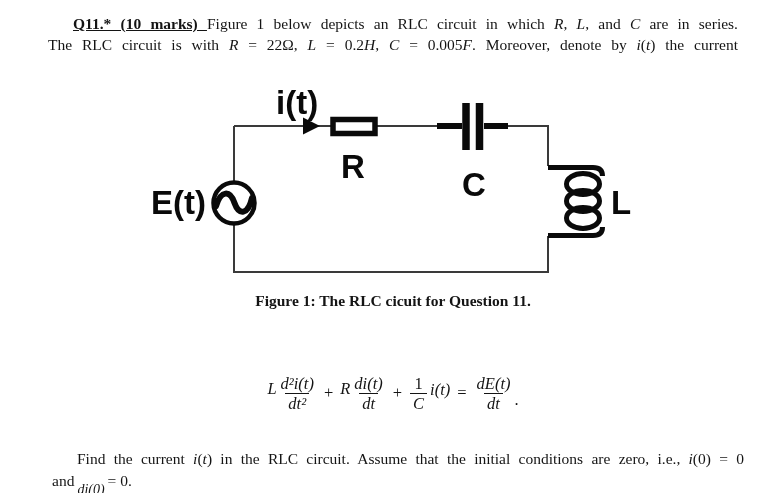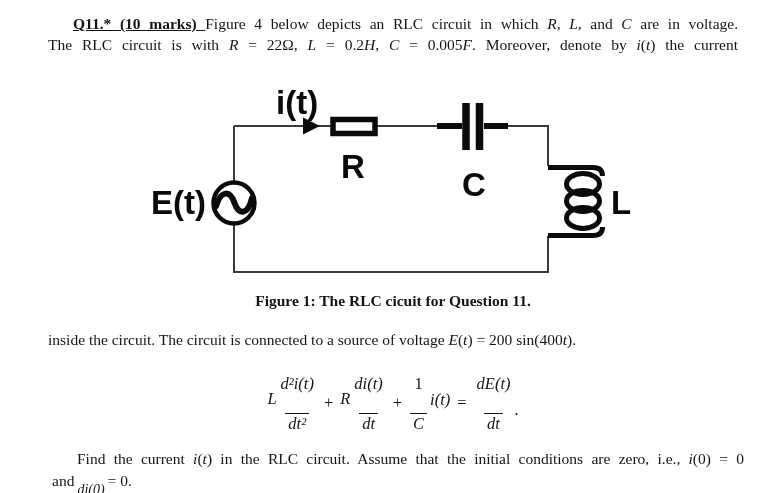--- a/index.html
+++ b/index.html
@@ -23,41 +23,41 @@
   #para1   { left:48px;  top:13px;  width:690px; }
   #figure  { left:148px; top:83px;  width:504px; height:206px; }
   #caption { left:48px;  top:290px; width:690px; text-align:center;font-weight:bold; }
   #para2   { left:48px;  top:329px; width:690px; }
   #eqwrap  { left:48px;  top:374px; width:690px; display:flex; justify-content:center; }
   #para3   { left:52px;  top:424px; width:692px;margin-top:24px; }
 
   
   .eq { display:flex; align-items:center; font-size:16.5px; font-style:italic; }
   .frac { display:inline-flex; flex-direction:column; align-items:center; line-height:1.18; padding:0 1px;text-align:center; }
-  .frac .den { border-top:1.4px solid #141414; padding:0 3px;margin-top:20px; }
+  .frac .den { border-top:1.4px solid #141414; padding:0 3px; }
   .frac .num { padding:0 2px; }
   .up { font-style:normal; }
   .op   { font-style:normal; margin:0 7px; transform:translateY(-1px); }
   .mvar { transform:translateY(-5px); margin-right:1px; }
   .mvar-after { transform:translateY(-4px); margin-left:2px; }
   .period { font-style:normal; transform:translateY(6px); margin-left:1px; }
 
   
   .sfrac { display:inline-flex; flex-direction:column; align-items:center;
            font-size:14px; font-style:italic; line-height:1.2;
            vertical-align:-8px; margin:0 3px;gap:8px; }
   .sfrac .sden { border-top:1px solid #141414; padding:0 1px; }
 
   .line2flex { margin-top:1px; }
 </style>
 </head>
 <body>
 
 <div id="para1" class="abs textblock">
-  <div class="jline indent25"><span class="seg-b">Q11.* (10 marks) </span><span class="seg-n">Figure 4 below depicts an RLC circuit in which </span><span class="seg-i">R</span><span class="seg-n">, </span><span class="seg-i">L</span><span class="seg-n">, and </span><span class="seg-i">C</span><span class="seg-n"> are in voltage.</span></div>
+  <div class="jline indent25"><span class="seg-b">Q11.* (10 marks) </span><span class="seg-n">Figure 1 below depicts an RLC circuit in which </span><span class="seg-i">R</span><span class="seg-n">, </span><span class="seg-i">L</span><span class="seg-n">, and </span><span class="seg-i">C</span><span class="seg-n"> are in series.</span></div>
   <div class="jline"><span class="seg-n">The RLC circuit is with </span><span class="seg-i">R</span><span class="seg-n"> = 22Ω, </span><span class="seg-i">L</span><span class="seg-n"> = 0.2</span><span class="seg-i">H</span><span class="seg-n">, </span><span class="seg-i">C</span><span class="seg-n"> = 0.005</span><span class="seg-i">F</span><span class="seg-n">.  Moreover, denote by </span><span class="seg-i">i</span><span class="seg-n">(</span><span class="seg-i">t</span><span class="seg-n">) the current</span></div>
 </div>
 
 <svg id="figure" class="abs" viewBox="148 83 504 206">
   <g fill="none">
     <g stroke-width="2" stroke="#3a3a3a">
       <path d="M234 126 H332 M377 126 H440 M506 126 H548 V166 M548 236 V272 H234 V224 M234 182 V126"></path>
     </g>
 
     <polygon points="320,126 303,117.5 303,134.5" stroke="none" fill="#0a0a0a"></polygon>
@@ -90,21 +90,20 @@
     <text x="353" y="178" text-anchor="middle">R</text>
     <text x="474" y="196" text-anchor="middle">C</text>
     <text x="611" y="214">L</text>
     <text x="206" y="214" text-anchor="end">E(t)</text>
   </g>
 </svg>
 
 <div id="caption" class="abs textblock">Figure 1: The RLC cicuit for Question 11.</div>
 
 <div id="para2" class="abs textblock">
-  <div><span class="seg-n">inside the circuit.  The circuit is connected to a source of voltage </span><span class="seg-i">E</span><span class="seg-n">(</span><span class="seg-i">t</span><span class="seg-n">) = 200 sin(400</span><span class="seg-i">t</span><span class="seg-n">).</span></div>
 </div>
 
 <div id="eqwrap" class="abs">
   <div class="eq">
     <span class="mvar seg-i">L</span>
     <span class="frac">
       <span class="num">d²i(t)</span>
       <span class="den">dt²</span>
     </span>
     <span class="op">+</span>

